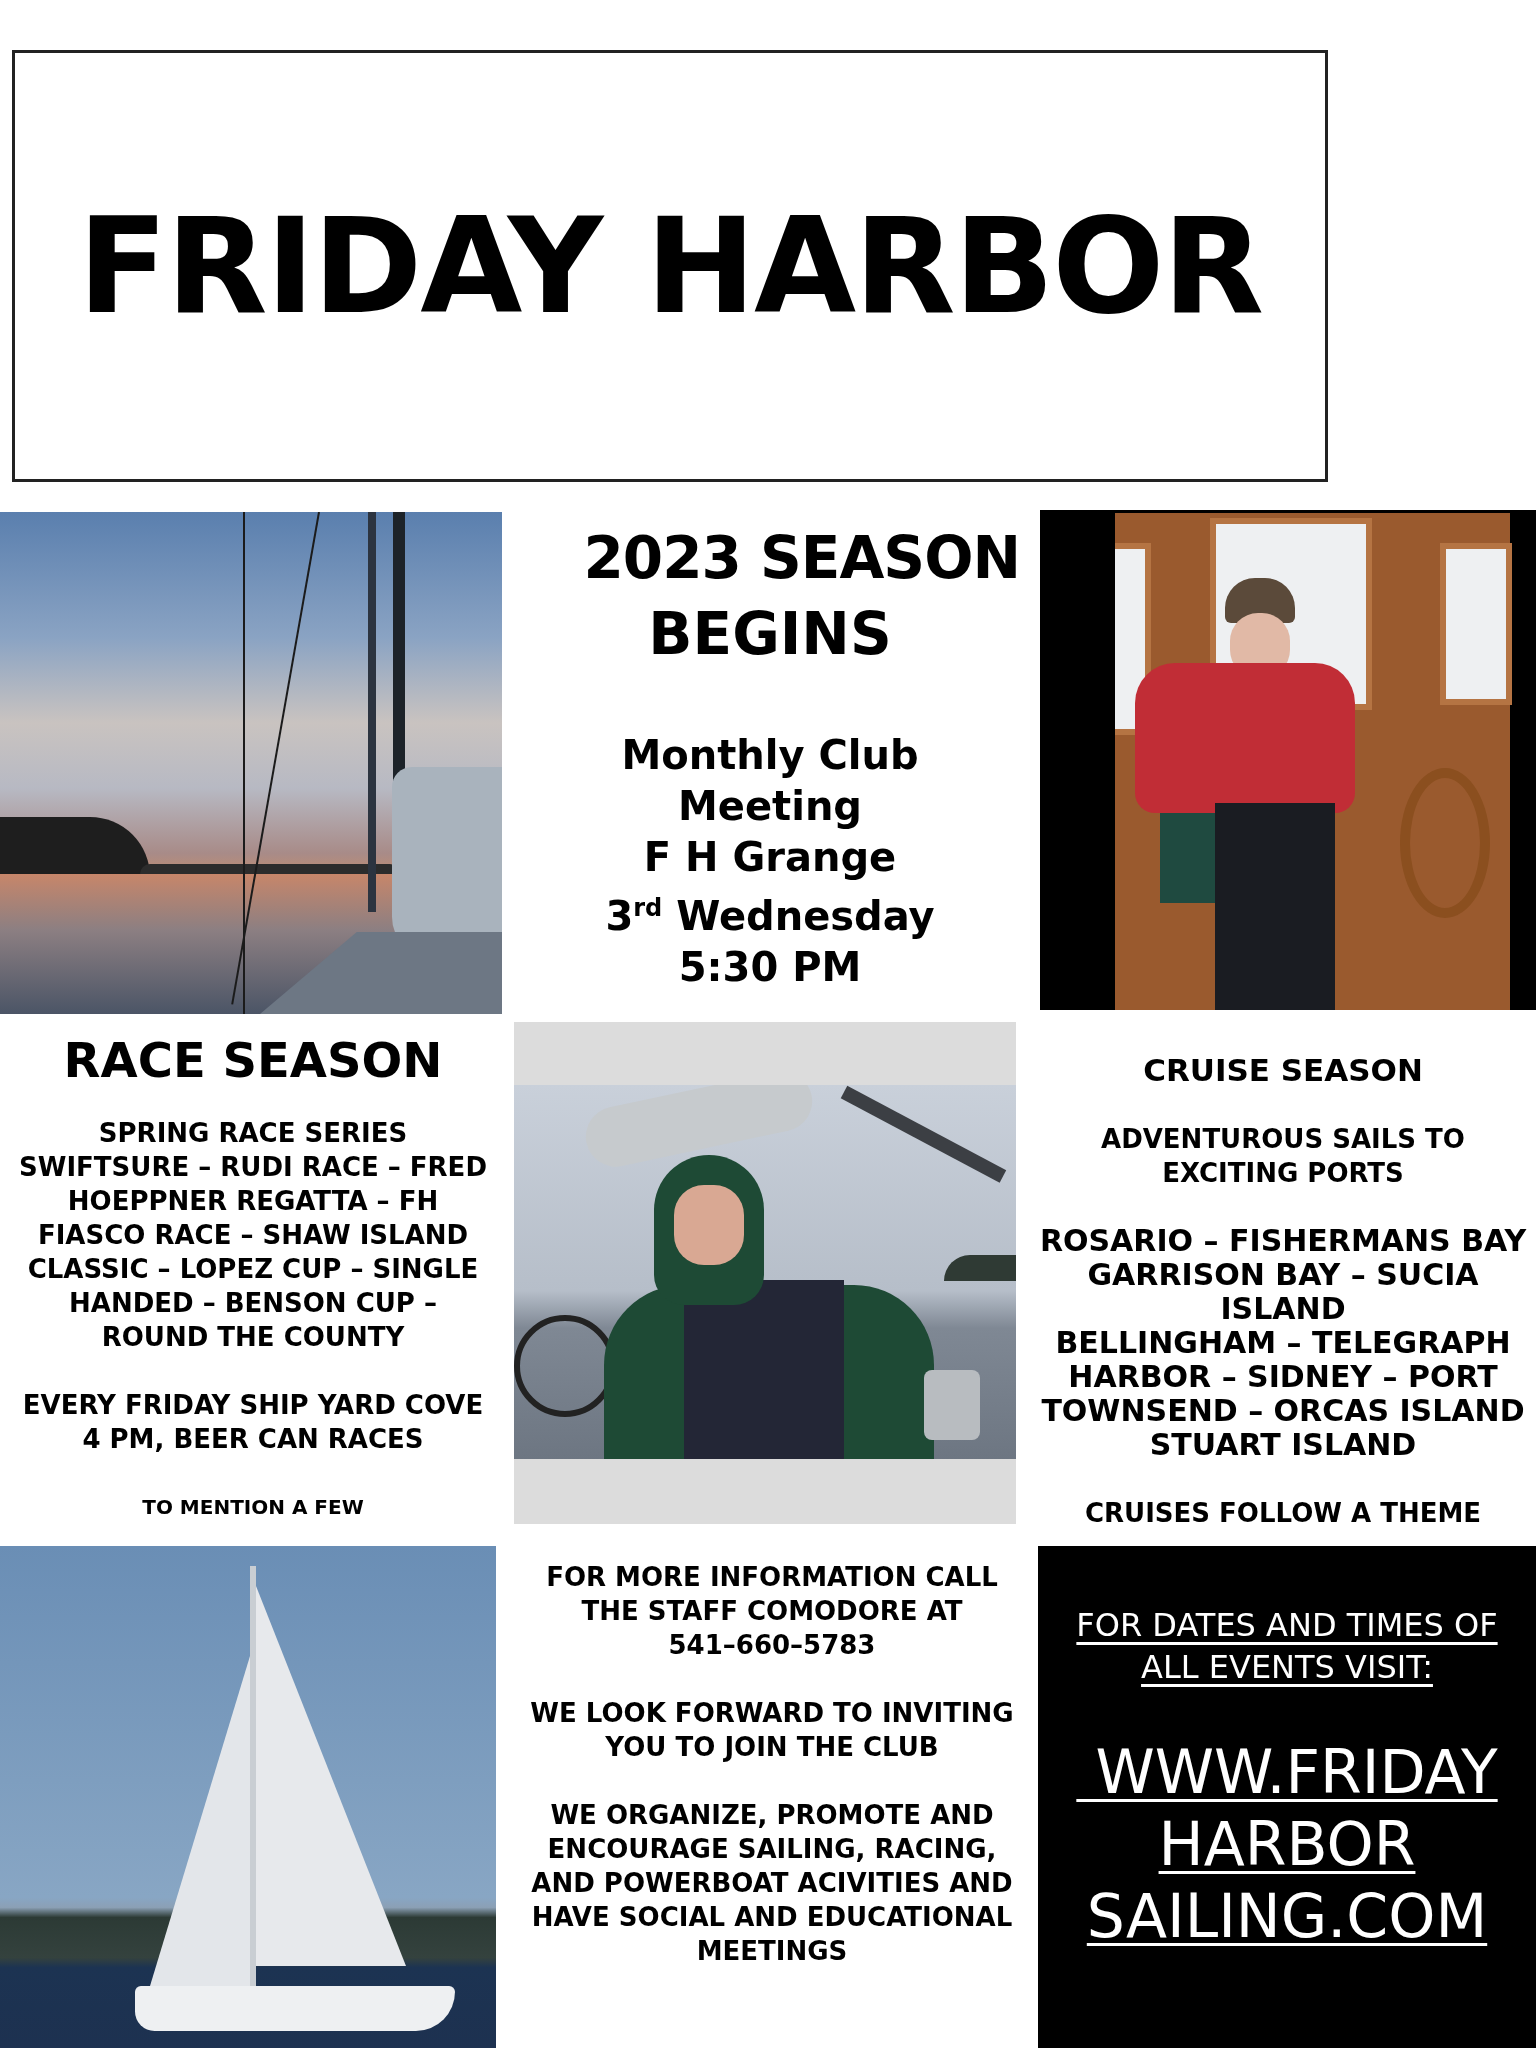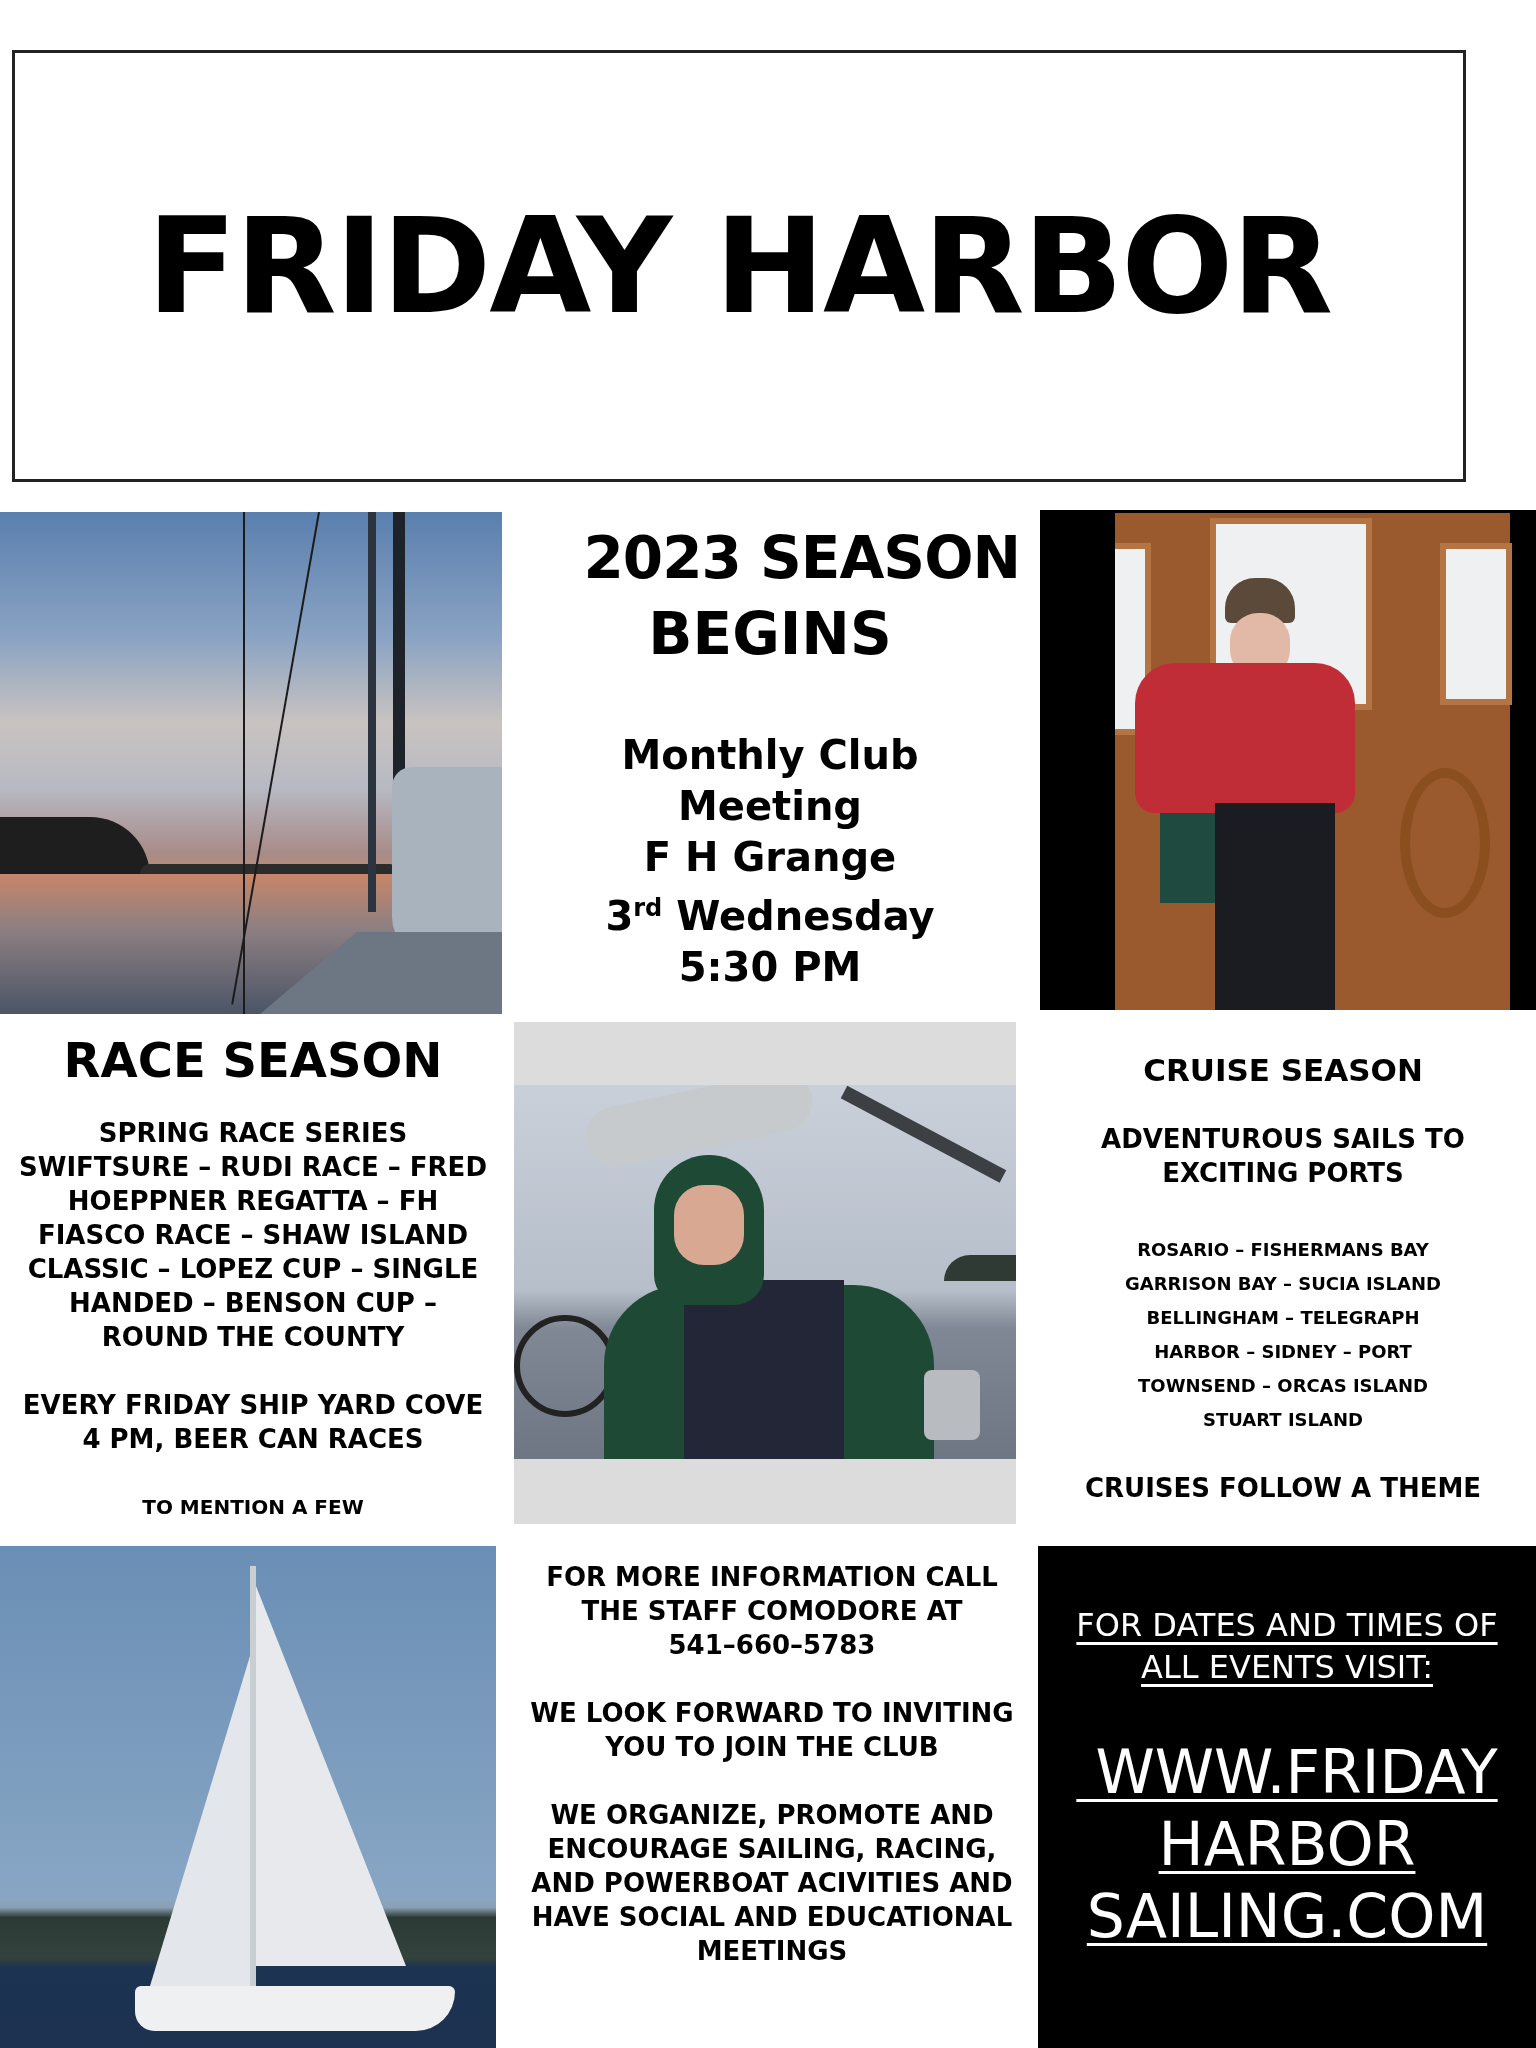--- a/index.html
+++ b/index.html
@@ -2,21 +2,21 @@
 <html><head>
 <meta charset="utf-8">
 <style>
   html, body { margin:0; padding:0; }
   body {
     width:1536px; height:2048px; background:#ffffff; position:relative; overflow:hidden;
     font-family:"DejaVu Sans", "Liberation Sans", sans-serif; color:#000;
   }
   .abs { position:absolute; }
   .title-box {
-    left:12px; top:50px; width:1454px; height:432px; border:3px solid #222; box-sizing:border-box;
+    left:12px; top:50px; width:1316px; height:432px; border:3px solid #222; box-sizing:border-box;
     display:flex; flex-direction:column; justify-content:center; align-items:center;
   }
   .title-line { font-weight:bold; font-size:132px; line-height:150px; letter-spacing:-2px; text-align:center; }
   .txt { text-align:center; font-weight:bold; }
   .blk { white-space:pre-line; }
 
   
   .photo { overflow:hidden; }
   
   .sunset { left:0; top:512px; width:502px; height:502px;
@@ -139,21 +139,21 @@
   <div class="abs face"></div>
   <div class="abs winch"></div>
 </div>
 
 <div class="abs txt" style="left:1030px;top:1036px;width:506px;">
   <div style="font-size:31px;line-height:68px;">CRUISE SEASON</div>
   <div style="height:18px;"></div>
   <div class="blk" style="font-size:26px;line-height:34px;">ADVENTUROUS SAILS TO
 EXCITING PORTS</div>
   <div style="height:34px;"></div>
-  <div class="blk" style="font-size:18px;line-height:34px;margin-top:9px;">ROSARIO – FISHERMANS  BAY
+  <div class="blk" style="font-size:30px;line-height:34px;">ROSARIO – FISHERMANS  BAY
 GARRISON BAY – SUCIA ISLAND
 BELLINGHAM  – TELEGRAPH
 HARBOR – SIDNEY  – PORT
 TOWNSEND – ORCAS ISLAND
 STUART ISLAND</div>
   <div style="height:34px;"></div>
   <div style="font-size:26px;line-height:34px;">CRUISES FOLLOW A  THEME</div>
 </div>
 
 <div class="abs photo boat">

